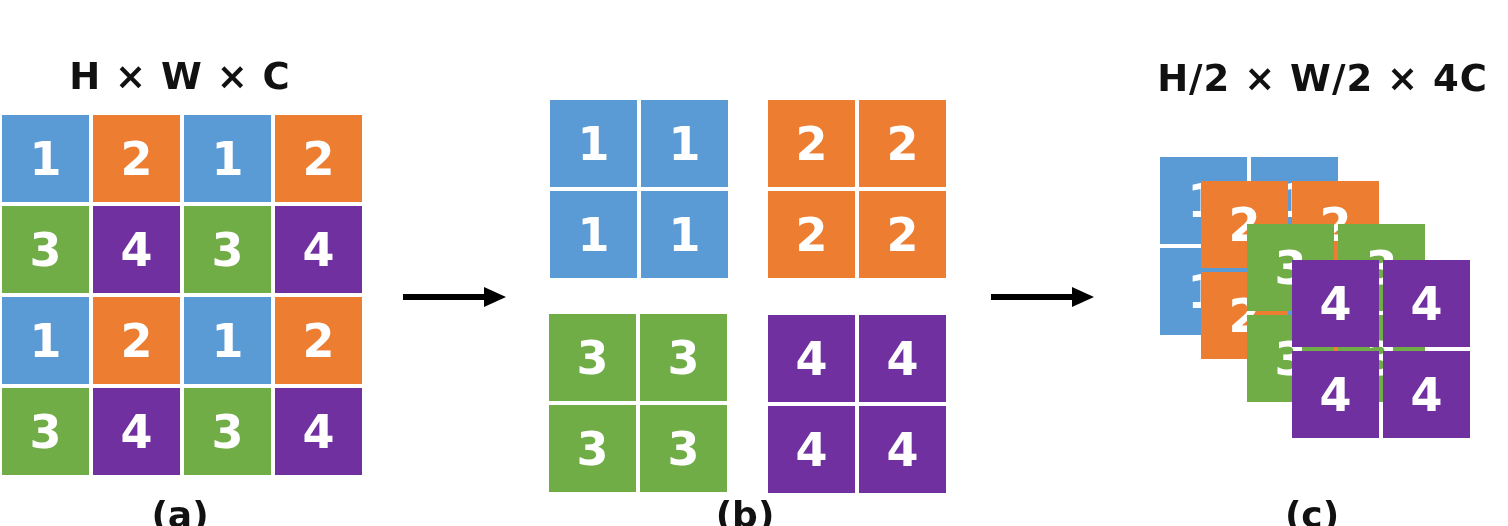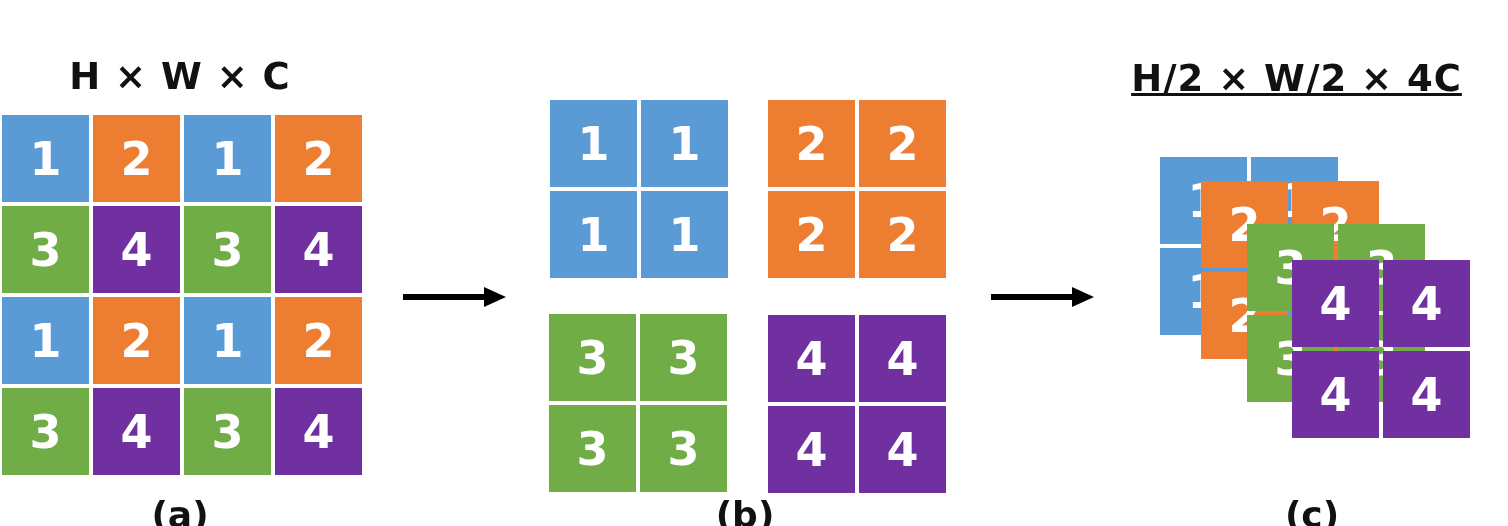--- a/index.html
+++ b/index.html
@@ -15,21 +15,21 @@
   .title {
     position: absolute;
     font-weight: bold;
     font-size: 37px;
     color: #111111;
     text-align: center;
     white-space: nowrap;
     letter-spacing: 1px;
   }
   .title-a { left: 0px; top: 10px; width: 360px; }
-  .title-c { left: 1114px; top: 12px; width: 365px; text-decoration: underline; }
+  .title-c { left: 1140px; top: 12px; width: 365px; }
   .caption {
     position: absolute;
     font-weight: bold;
     font-size: 36px;
     color: #111111;
     text-align: center;
     white-space: nowrap;
   }
   .caption-a { left: 60px;  top: 449px; width: 240px; }
   .caption-b { left: 640px; top: 449px; width: 210px; }

